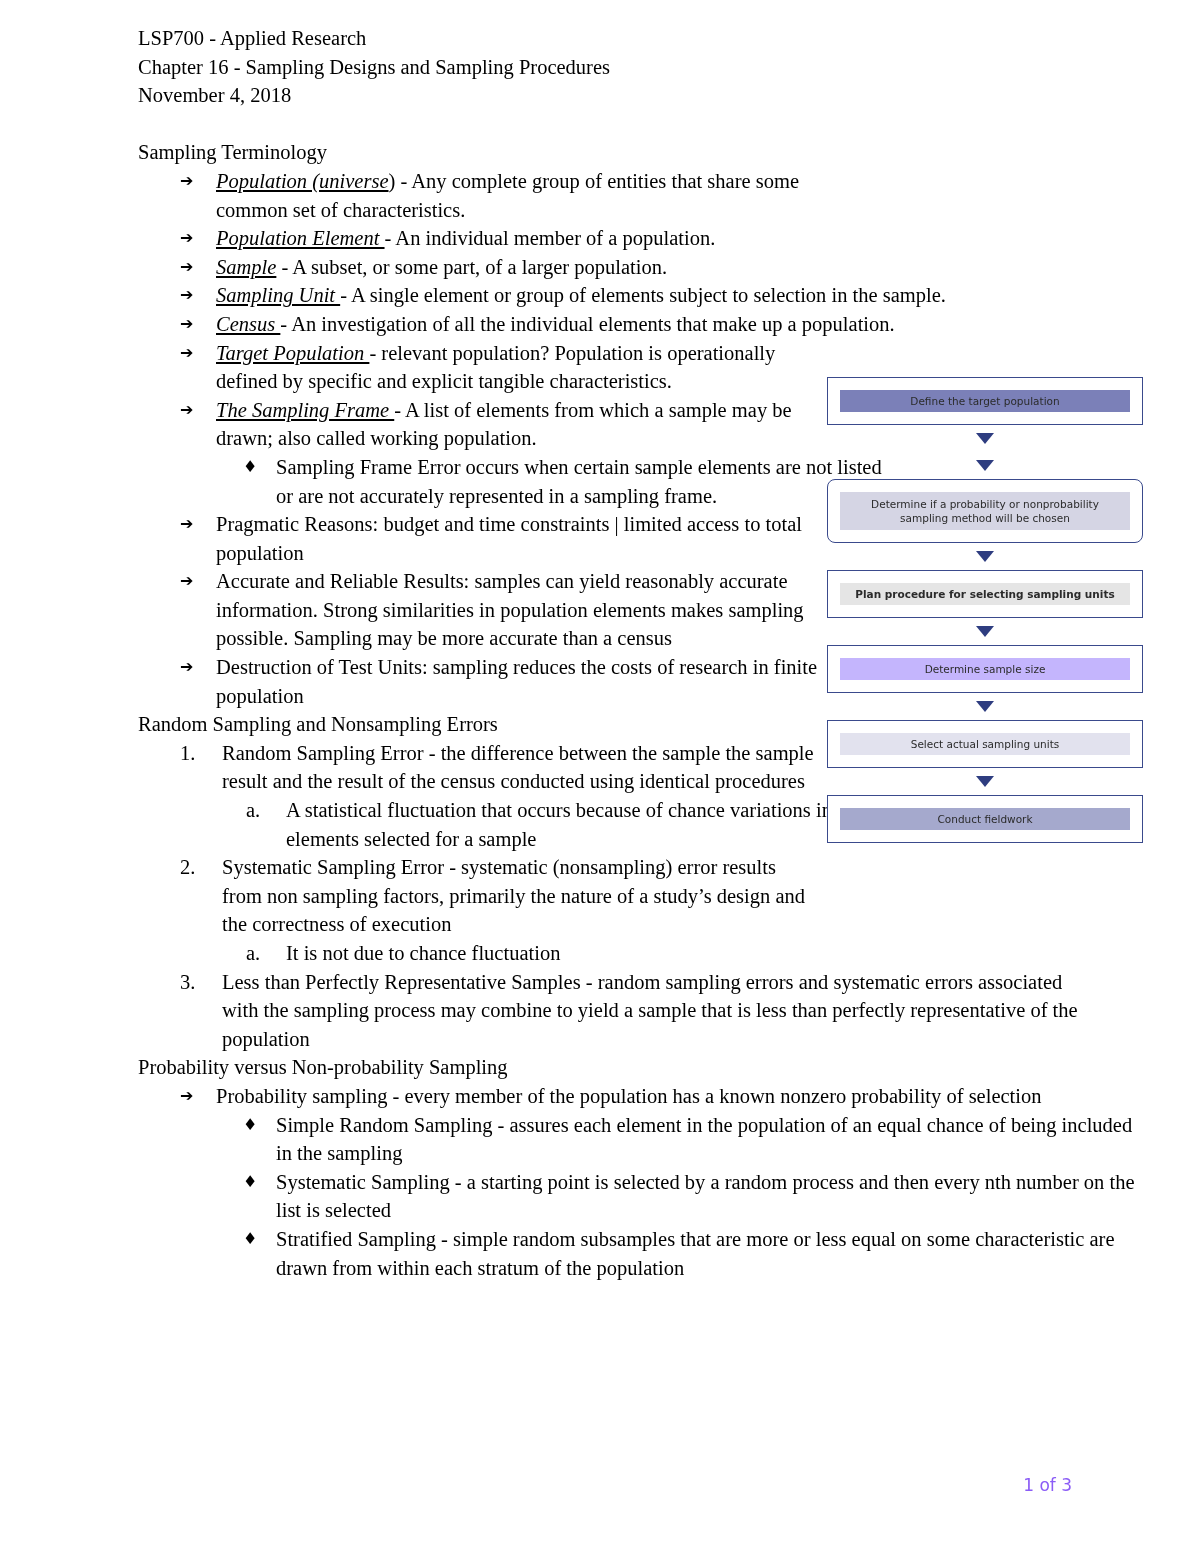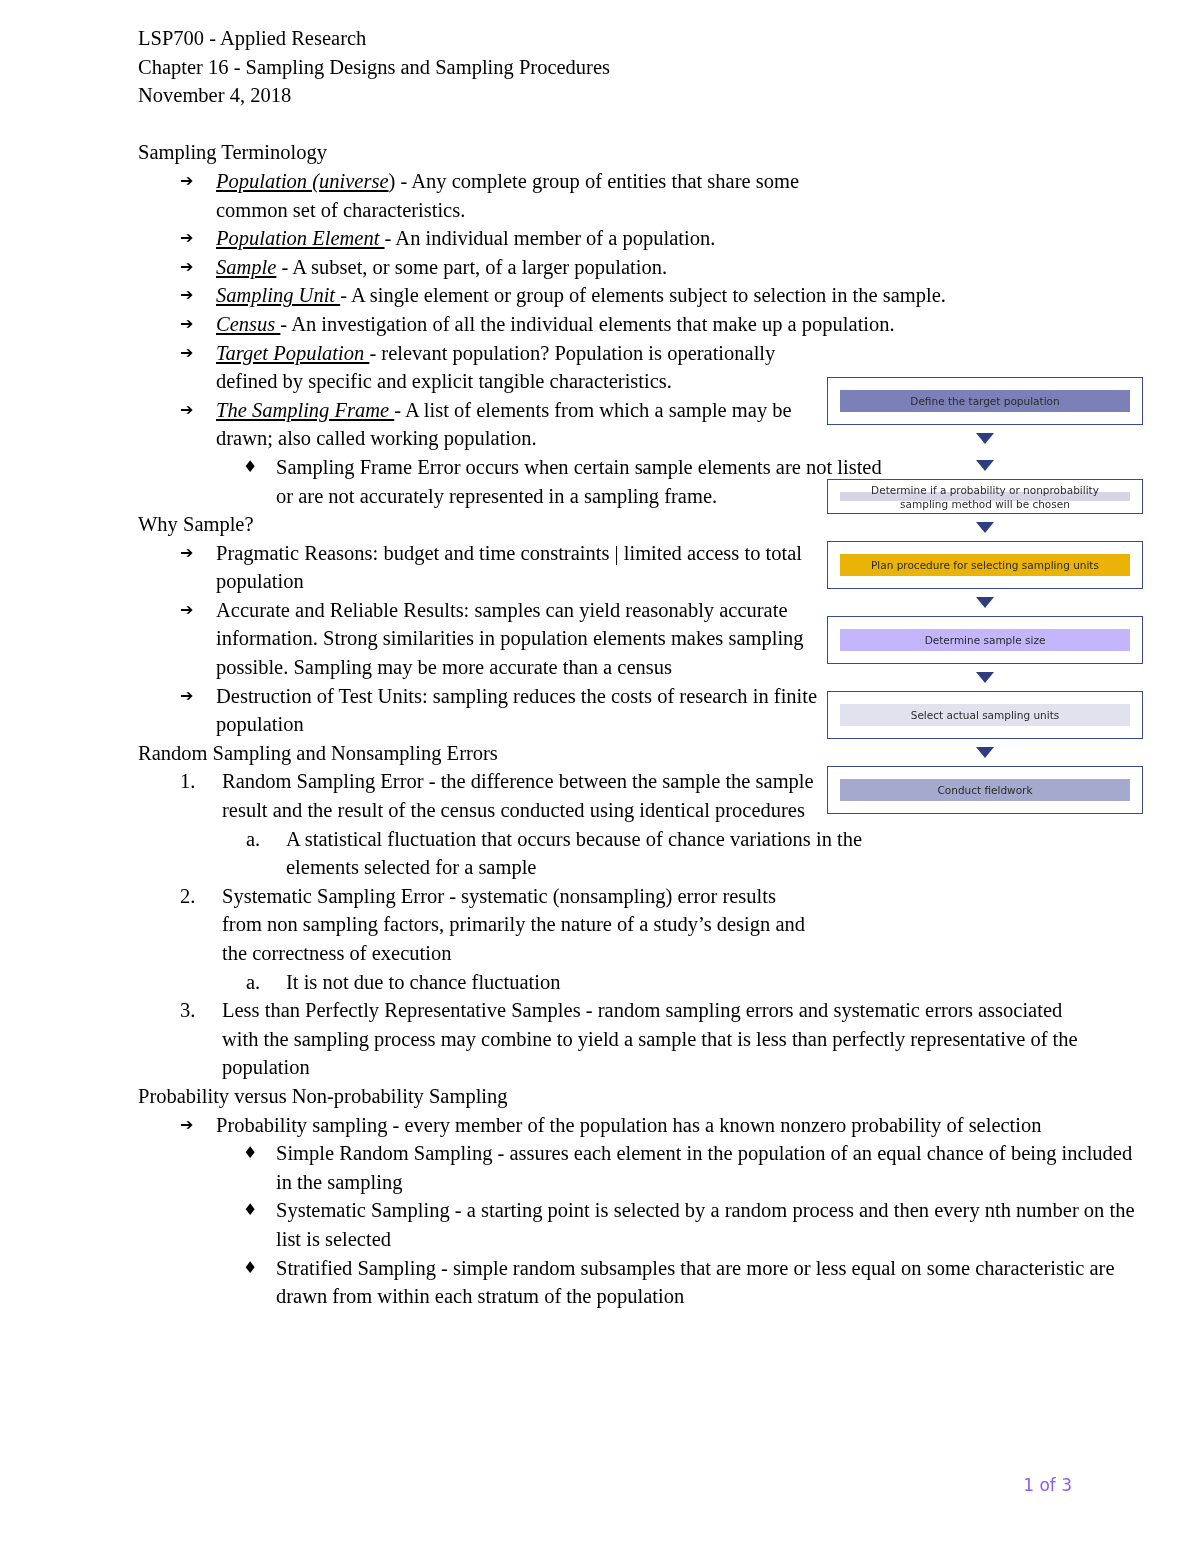--- a/index.html
+++ b/index.html
@@ -63,21 +63,21 @@
     font-size:10.5px;
     color:#2b2b2b;
     text-align:center;
     display:flex; align-items:center; justify-content:center;
     line-height:14px;
     box-sizing:border-box;
     height:100%;
     padding:2px 6px;
   }
   .fbox.h1 { height:48px; }
-  .fbox.h2 { height:35px; }
+  .fbox.h2 { height:64px;border-radius:8px; }
   .arrow {
     width:0; height:0; margin:4px auto;
     border-left:9px solid transparent;
     border-right:9px solid transparent;
     border-top:11px solid #2e3d80;
   }
   .arrow-wrap { height:27px; display:flex; align-items:center; justify-content:center; }
 
   
   .footer {
@@ -134,21 +134,20 @@
     <div class="row lvl1 narrow2">
       <span class="mark">➔</span>
       <span class="txt"><span class="u-i">The Sampling Frame </span><span>- A list of elements from which a sample may be drawn; also called working population.</span></span>
     </div>
 
     <div class="row lvl2 narrow2">
       <span class="mark">♦</span>
       <span class="txt">Sampling Frame Error occurs when certain sample elements are not listed or are not accurately represented in a sampling frame.</span>
     </div>
 
-    <div class="sec">Why Sample?</div>
 
     <div class="row lvl1 narrow2">
       <span class="mark">➔</span>
       <span class="txt">Pragmatic Reasons: budget and time constraints | limited access to total population</span>
     </div>
     <div class="row lvl1 narrow">
       <span class="mark">➔</span>
       <span class="txt">Accurate and Reliable Results: samples can yield reasonably accurate information. Strong similarities in population elements makes sampling possible. Sampling may be more accurate than a census</span>
     </div>
     <div class="row lvl1 narrow2">
@@ -214,21 +213,21 @@
       </div>
 
     <div class="fbox h2" style="border-color: rgb(58, 74, 140);">
       <div class="finner" style="background: rgb(213, 213, 228);">Determine if a probability or nonprobability sampling method will be chosen</div>
     </div>
     <div class="arrow-wrap">
         <div class="arrow" style="border-top-color: rgb(46, 61, 128);"></div>
       </div>
 
     <div class="fbox h1" style="border-color: rgb(58, 74, 140);">
-      <div class="finner" style="background: #eab308;">Plan procedure for selecting sampling units</div>
+      <div class="finner" style="background: #e5e5e5; font-weight: bold;">Plan procedure for selecting sampling units</div>
     </div>
     <div class="arrow-wrap">
         <div class="arrow" style="border-top-color: rgb(46, 61, 128);"></div>
       </div>
 
     <div class="fbox h1" style="border-color: rgb(58, 74, 140);">
       <div class="finner" style="background: #c4b5fd;">Determine sample size</div>
     </div>
     <div class="arrow-wrap">
         <div class="arrow" style="border-top-color: rgb(46, 61, 128);"></div>

